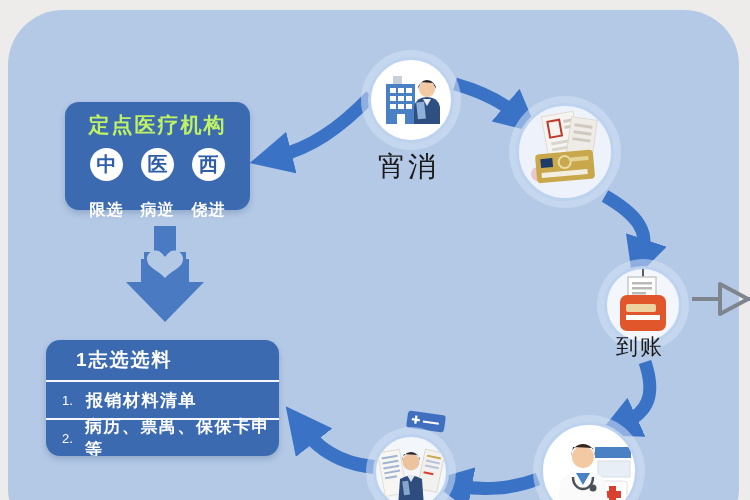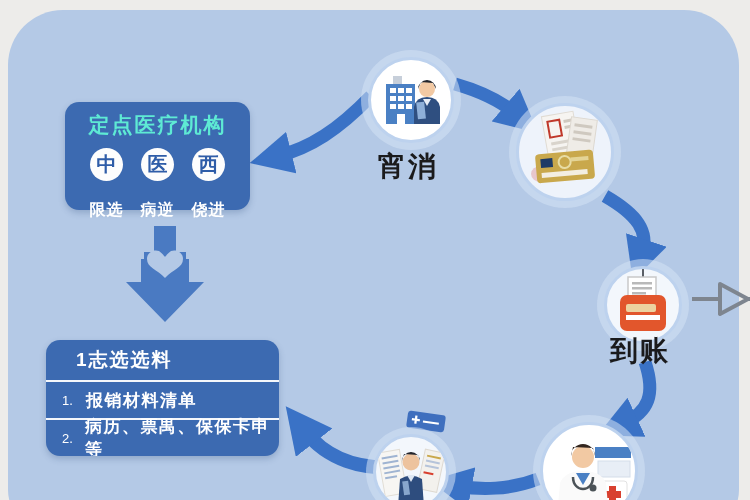--- a/index.html
+++ b/index.html
@@ -15,21 +15,21 @@
   }
   .overlay{position:absolute;left:0;top:0;width:750px;height:500px;pointer-events:none;}
 
   
   .medbox{
     position:absolute;left:57px;top:92px;width:185px;height:108px;
     background:#3c6ab1;border-radius:14px;
     box-shadow:0 3px 6px rgba(40,70,120,.25);
   }
   .medbox-title{
-    color:#5eead4;font-weight:700;font-size:21px;letter-spacing:2px;
+    color:#bef264;font-weight:700;font-size:21px;letter-spacing:2px;
     text-align:center;margin-top:9px;
   }
   .medbox-row{display:flex;justify-content:center;gap:17px;margin-top:9px;}
   .medcol{display:flex;flex-direction:column;align-items:center;}
   .medcircle{
     width:33px;height:33px;border-radius:50%;background:#fdfdfd;
     display:flex;align-items:center;justify-content:center;
     color:#2f5da8;font-weight:700;font-size:20px;
   }
   .medlabel{color:#fff;font-weight:700;font-size:16px;margin-top:19px;letter-spacing:1px;}
@@ -40,25 +40,25 @@
     border:3px solid #bdd2ee;box-shadow:0 0 0 7px rgba(212,226,244,.55);
     overflow:hidden;display:flex;align-items:center;justify-content:center;
   }
   .node-applicant{left:360px;top:47px;width:80px;height:80px;background:#ffffff;}
   .node-docs{left:508px;top:93px;width:92px;height:92px;background:#eef3fb;}
   .node-arrival{left:596px;top:256px;width:72px;height:72px;background:#f3f7fc;}
   .node-doctor{left:532px;top:412px;width:92px;height:92px;background:#ffffff;}
   .node-submit{left:365px;top:424px;width:70px;height:70px;background:#f3f7fc;}
 
   .nodelabel{
-    position:absolute;color:#1a1a1c;font-weight:700;text-align:center;
+    position:absolute;color:#1a1a1c;font-weight:400;text-align:center;
     letter-spacing:2px;
   }
   .label-applicant{left:352px;top:138px;width:96px;font-size:28px;}
-  .label-arrival{left:584px;top:322px;width:96px;font-size:28px;}
+  .label-arrival{left:584px;top:322px;width:96px;font-size:22px;}
 
   .tag{
     position:absolute;left:399px;top:403px;width:38px;height:17px;border-radius:3px;
     background:#3f6fbe;transform:rotate(8deg);
     display:flex;align-items:center;gap:3px;padding-left:4px;box-sizing:border-box;
   }
   .tag .plus{color:#fff;font-size:11px;font-weight:700;line-height:1;}
   .tag .bar{width:16px;height:2px;background:#fff;}
 
   

